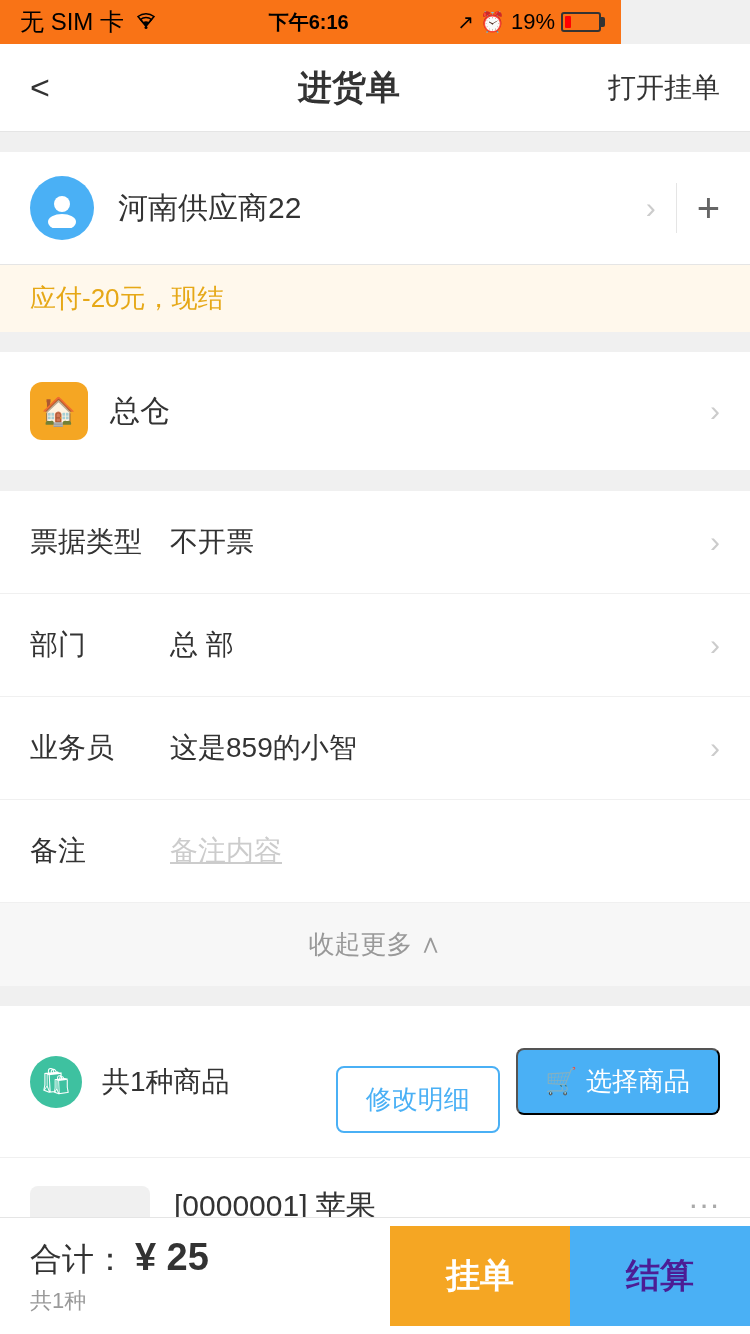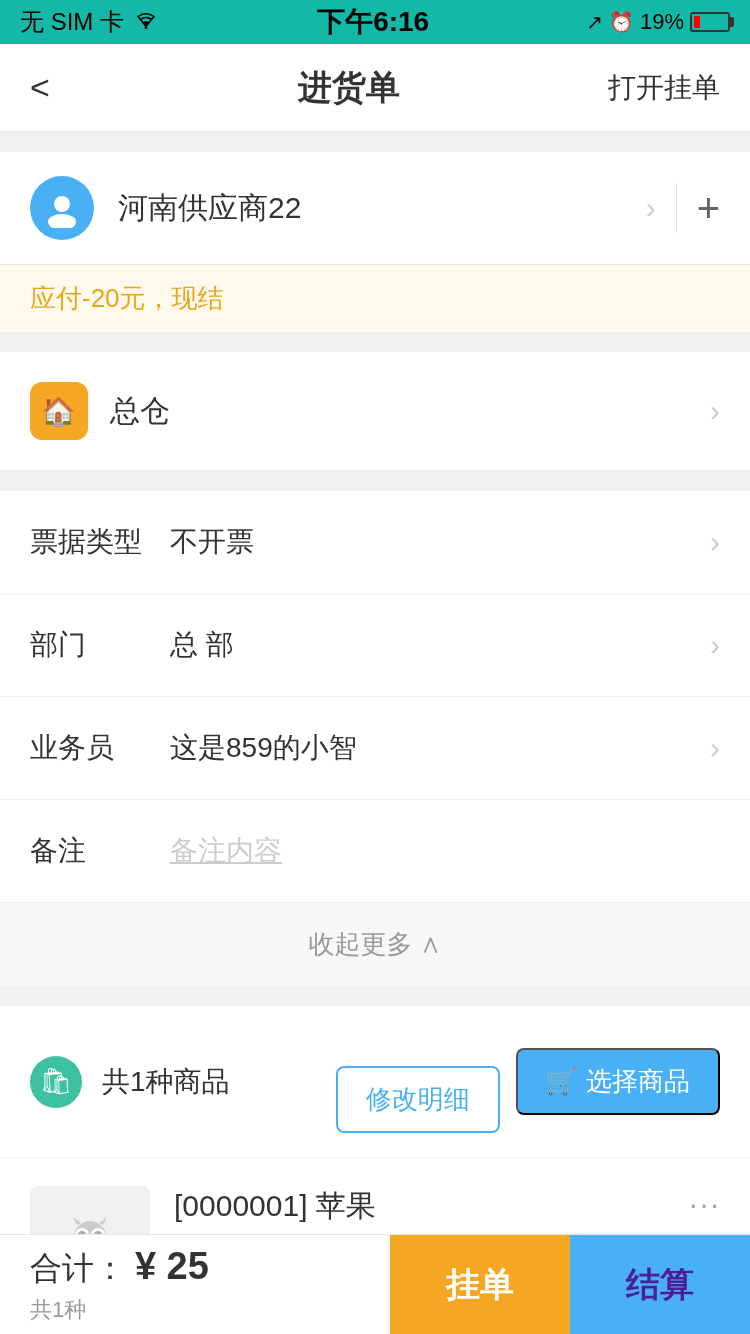--- a/index.html
+++ b/index.html
@@ -8,32 +8,32 @@
       width: 750px;
       min-height: 1334px;
       font-family: -apple-system, "PingFang SC", "Helvetica Neue", Arial, sans-serif;
       background: #f0f0f0;
       font-size: 28px;
       color: #333;
     }
 
     
     .status-bar {
-      width: 750px;
+      width: 621px;
       height: 44px;
-      background: #14b8a6;
+      background: #f97316;
       display: flex;
       align-items: center;
       justify-content: space-between;
       padding: 8px 20px;
       font-size: 24px;
       color: #000;
     }
     .status-bar-left { display: flex; align-items: center; gap: 8px; }
-    .status-bar-center { font-weight: 600; font-size: 28px; }
+    .status-bar-center { font-weight: 600; font-size: 20px; }
     .status-bar-right { display: flex; align-items: center; gap: 6px; font-size: 22px; }
     .battery {
       width: 40px; height: 20px;
       border: 2px solid #333;
       border-radius: 3px;
       position: relative;
       display: inline-flex;
       align-items: center;
       padding: 2px;
     }
@@ -292,21 +292,21 @@
       font-size: 32px;
       cursor: pointer;
     }
 
     
     .bottom-bar {
       position: fixed;
       bottom: 0;
       left: 0;
       width: 750px;
-      height: 100px;
+      height: 117px;
       display: flex;
       align-items: center;
       background: #fff;
       border-top: 1px solid #e5e5e5;
     }
     .bottom-total {
       flex: 1;
       padding: 0 30px;
     }
     .bottom-total-main {

